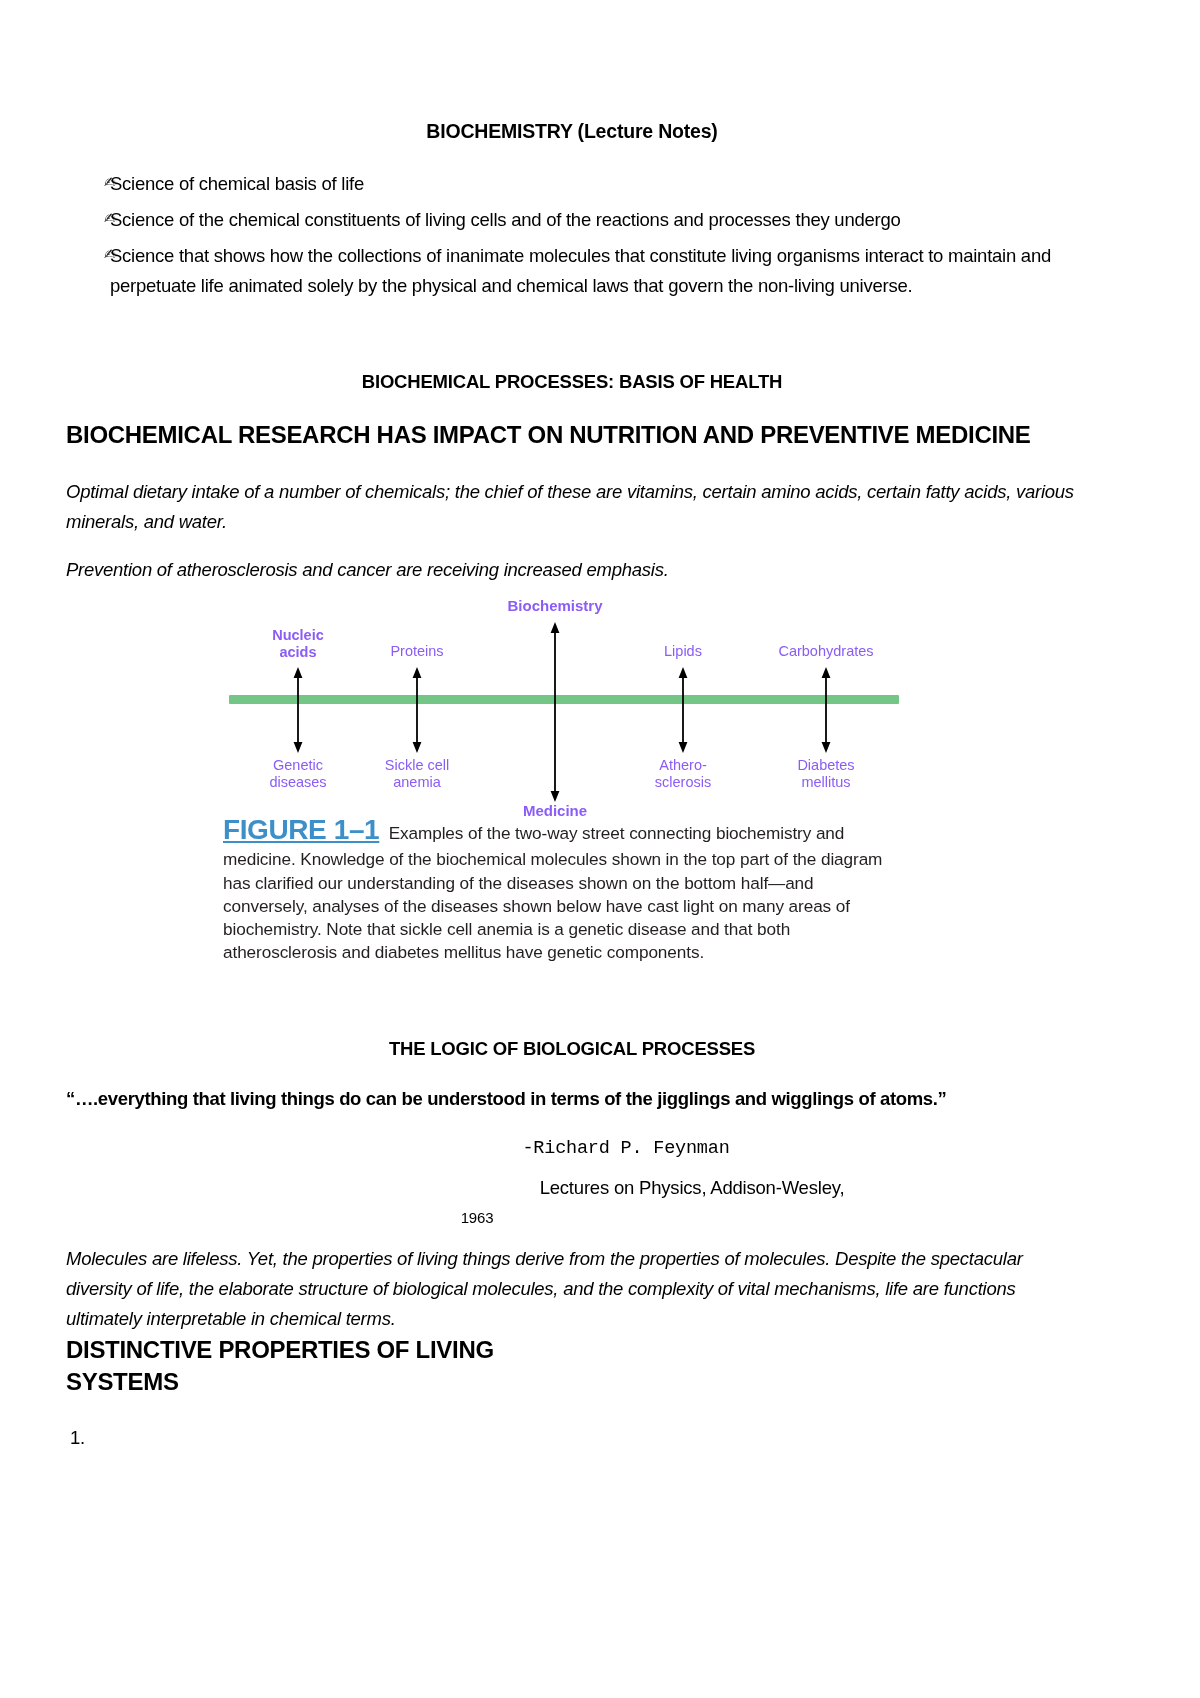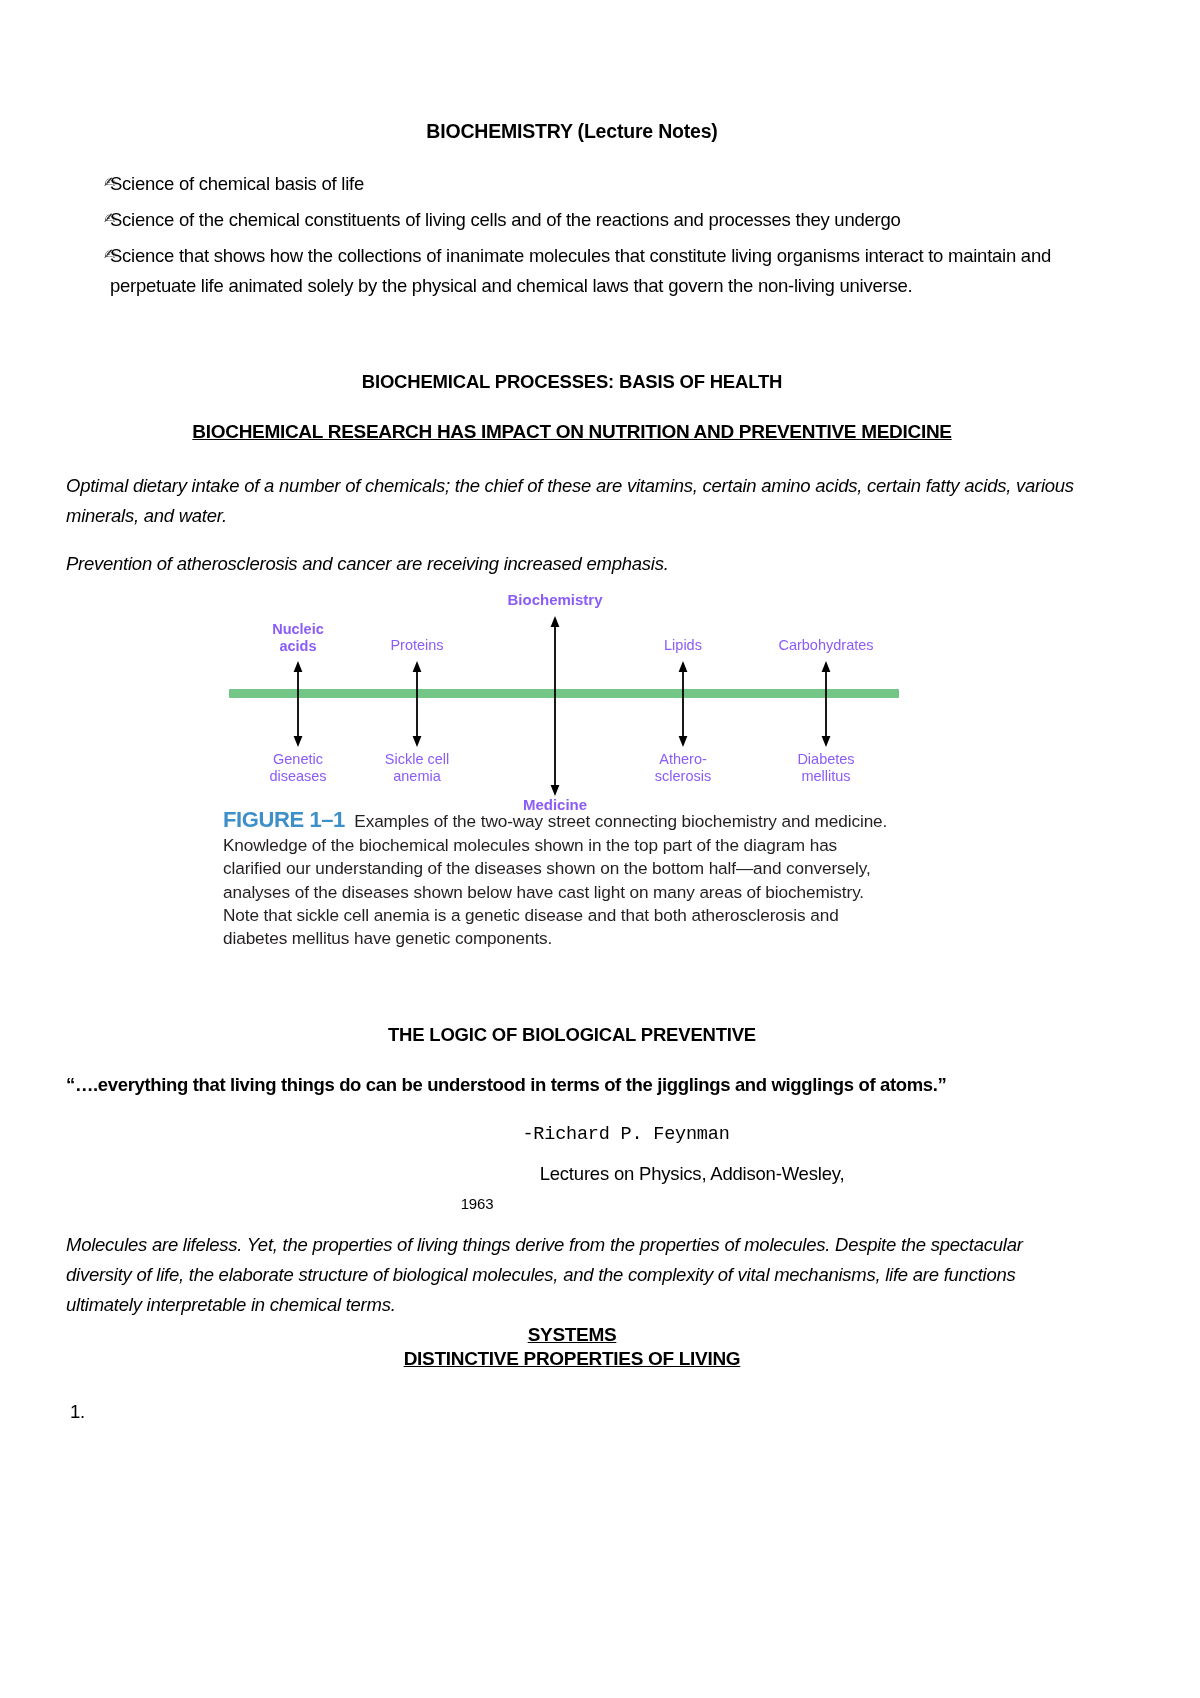--- a/index.html
+++ b/index.html
@@ -35,26 +35,25 @@
     margin: 0 0 26px 0;
   }
   .center-heading {
     text-align: center;
     font-weight: bold;
     font-size: 18.5px;
     letter-spacing: -0.2px;
     margin: 0;
   }
   .left-heading {
-    text-align: center;
-    font-weight: bold;
-    font-size: 19px;
+    text-align: left;
+    font-weight: bold;
+    font-size: 24px;
     letter-spacing: -0.3px;
     margin: 0;
-    text-decoration: underline;
   }
 
   
   .bullet-list {
     margin: 0;
     padding: 0;
     list-style: none;
   }
   .bullet-item {
     display: flex;
@@ -134,23 +133,24 @@
   .fig-caption {
     width: 672px;
     font-size: 17.2px;
     line-height: 1.345;
     color: #231f20;
     letter-spacing: -0.1px;
     margin-top: 4px;
   }
   .fig-caption-num {
     font-weight: bold;
-    font-size: 22px;
+    font-size: 28px;
     color: #3d8fc9;
     letter-spacing: -0.4px;
+    text-decoration: underline;
   }
 
   
   .quote {
     font-weight: bold;
     font-size: 18.5px;
     letter-spacing: -0.35px;
     margin: 0;
   }
   .attrib-1 {
@@ -291,21 +291,21 @@
       </div>
 
       <div class="fig-caption">
         <span class="fig-caption-num">FIGURE 1–1</span><span>&nbsp;&nbsp;</span><span>Examples of the two-way street connecting biochemistry and medicine. Knowledge of the biochemical molecules shown in the top part of the diagram has clarified our understanding of the diseases shown on the bottom half—and conversely, analyses of the diseases shown below have cast light on many areas of biochemistry. Note that sickle cell anemia is a genetic disease and that both atherosclerosis and diabetes mellitus have genetic components.</span>
       </div>
     </div>
 
     <div class="spacer-xl"></div>
     <div class="spacer-xs"></div>
 
-    <div class="center-heading">THE LOGIC OF BIOLOGICAL PREVENTIVE</div>
+    <div class="center-heading">THE LOGIC OF BIOLOGICAL PROCESSES</div>
 
     <div class="spacer-md"></div>
 
     <div class="quote">“….everything that living things do can be understood in terms of the jigglings and wigglings of atoms.”</div>
 
     <div class="spacer-md"></div>
 
     <div class="attrib-1">-Richard P. Feynman</div>
 
     <div class="spacer-sm"></div>
@@ -313,22 +313,22 @@
     <div class="attrib-2">Lectures on Physics, Addison-Wesley,</div>
 
     <div class="spacer-xs"></div>
 
     <div class="attrib-3">1963</div>
 
     <div class="spacer-sm"></div>
 
     <div class="para">Molecules are lifeless. Yet, the properties of living things derive from the properties of molecules. Despite the spectacular diversity of life, the elaborate structure of biological molecules, and the complexity of vital mechanisms, life are functions ultimately interpretable in chemical terms.</div>
 
+    <div class="left-heading" style="margin-top:2px;">DISTINCTIVE PROPERTIES OF LIVING</div>
     <div class="left-heading" style="margin-top:4px;">SYSTEMS</div>
-    <div class="left-heading" style="margin-top:2px;">DISTINCTIVE PROPERTIES OF LIVING</div>
 
     <div class="spacer-md"></div>
 
     <ol class="num-list">
       <li class="num-item">
         <span class="num-marker">1.</span>
       </li>
     </ol>
 
   </div>

